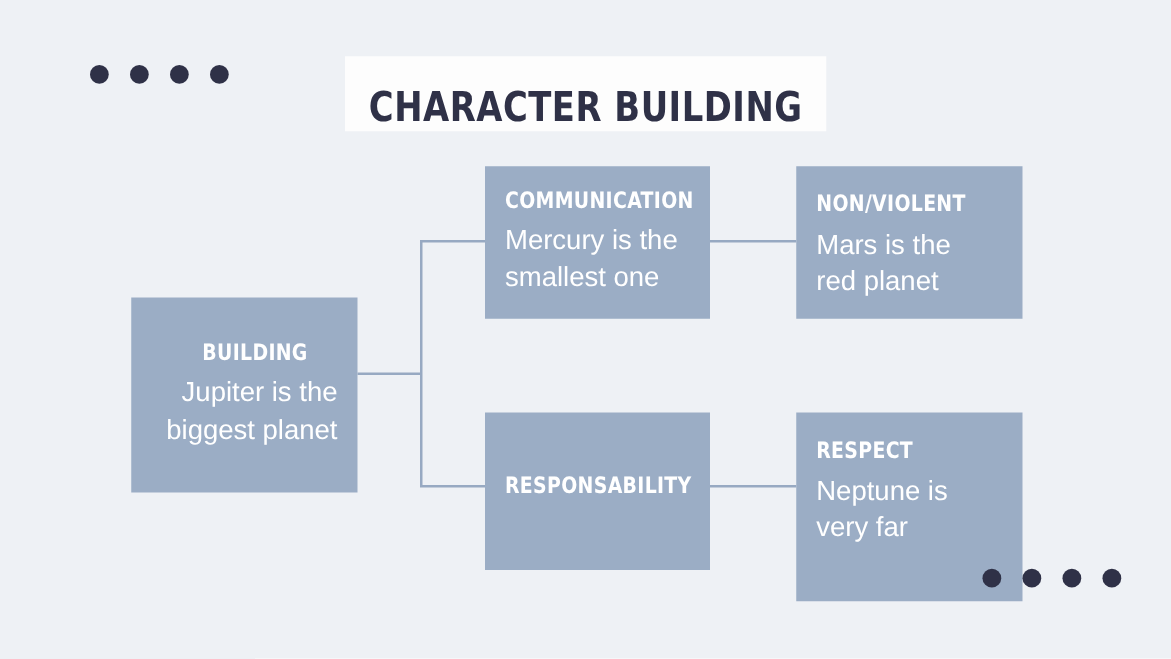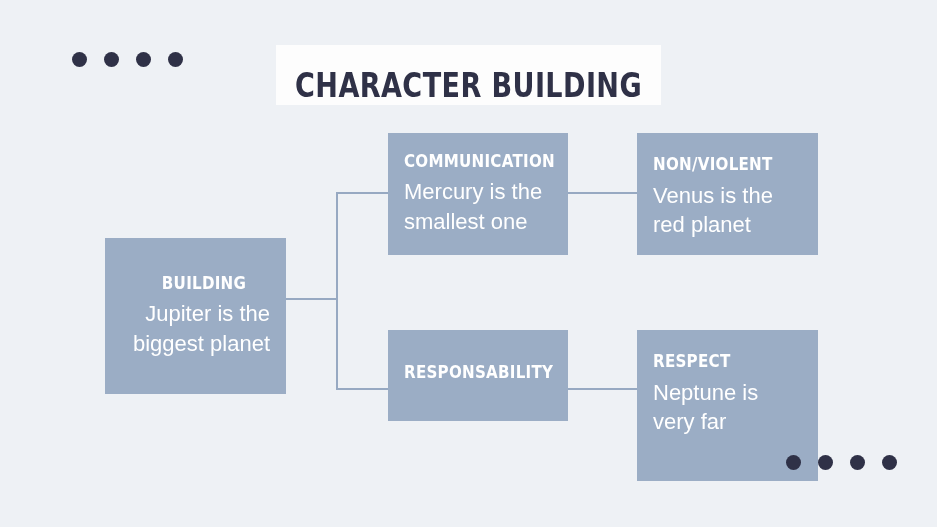--- a/index.html
+++ b/index.html
@@ -93,21 +93,21 @@
     font-size: 22px;
     line-height: 1.34;
     color: #ffffff;
     white-space: pre-line;
   }
 
   
   #node-building        { left: 105px; top: 238px; width: 181px; height: 156px; text-align: right; }
   #node-communication   { left: 388px; top: 133px; width: 180px; height: 122px; }
   #node-nonviolent      { left: 637px; top: 133px; width: 181px; height: 122px; }
-  #node-responsability  { left: 388px; top: 330px; width: 180px; height: 91px; }
+  #node-responsability  { left: 388px; top: 330px; width: 180px; height: 126px; }
   #node-respect         { left: 637px; top: 330px; width: 181px; height: 151px; }
 
   
   #node-nonviolent, #node-respect { justify-content: flex-start; padding-top: 22px; }
 </style>
 </head>
 <body>
 
 <div id="slide">
 
@@ -141,21 +141,21 @@
   </div>
 
   <div class="node" id="node-communication">
     <div class="node-title">COMMUNICATION</div>
     <div class="node-body">Mercury is the
 smallest one</div>
   </div>
 
   <div class="node" id="node-nonviolent">
     <div class="node-title">NON/VIOLENT</div>
-    <div class="node-body">Venus is the
+    <div class="node-body">Mars is the
 red planet</div>
   </div>
 
   <div class="node" id="node-responsability">
     <div class="node-title">RESPONSABILITY</div>
   </div>
 
   <div class="node" id="node-respect">
     <div class="node-title">RESPECT</div>
     <div class="node-body">Neptune is

